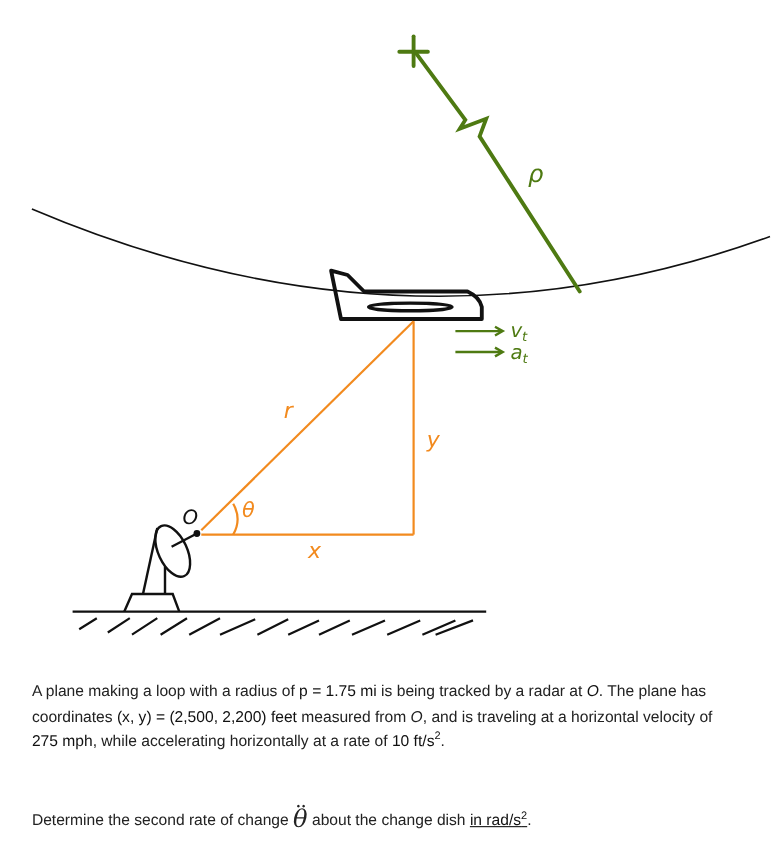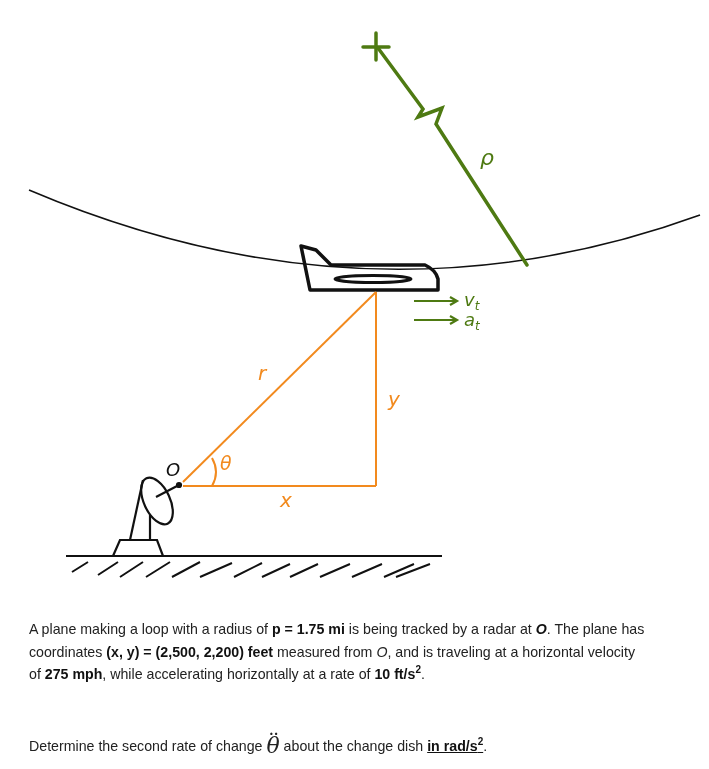--- a/index.html
+++ b/index.html
@@ -1,24 +1,24 @@
 <!DOCTYPE html>
 <html><head>
 <meta charset="utf-8">
 <style>
   html, body { margin:0; padding:0; background:#ffffff; }
   body { width:709px; height:769px; position:relative; overflow:hidden; font-family:"Liberation Sans", sans-serif; }
   #diagram { position:absolute; left:0; top:0; width:709px; height:600px; }
   .lbl { font-family:"DejaVu Sans", sans-serif; font-style:italic; }
   .problem { position:absolute; left:29px; top:618px; width:620px; font-size:14.2px; line-height:22.5px; color:#222222; }
-  .problem b { font-weight:bold; color:#111; }
+  .problem b { font-weight:normal; color:#111; }
   .question { position:absolute; left:29px; top:738px; font-size:14.2px; color:#222222; white-space:nowrap; }
   .theta-dd { font-family:"DejaVu Serif", serif; font-style:italic; font-size:22px; position:relative; display:inline-block; line-height:14px; vertical-align:-2px; }
   .theta-dd::before { content:"··"; position:absolute; top:-12px; left:2px; font-size:18px; font-style:normal; letter-spacing:-1px; }
-  .u { text-decoration:underline; font-weight:bold; color:#111; }
+  .u { text-decoration:underline; font-weight:normal; color:#111; }
   sup { font-size:10px; line-height:0; }
 </style>
 </head>
 <body>
 
 <svg id="diagram" viewBox="0 0 709 600" xmlns="http://www.w3.org/2000/svg">
 
   <path d="M29,190 Q370,335 700,215" fill="none" stroke="#111" stroke-width="1.5"></path>
 
   <g stroke="#4e7a12" stroke-width="3.5" fill="none" stroke-linecap="round">

